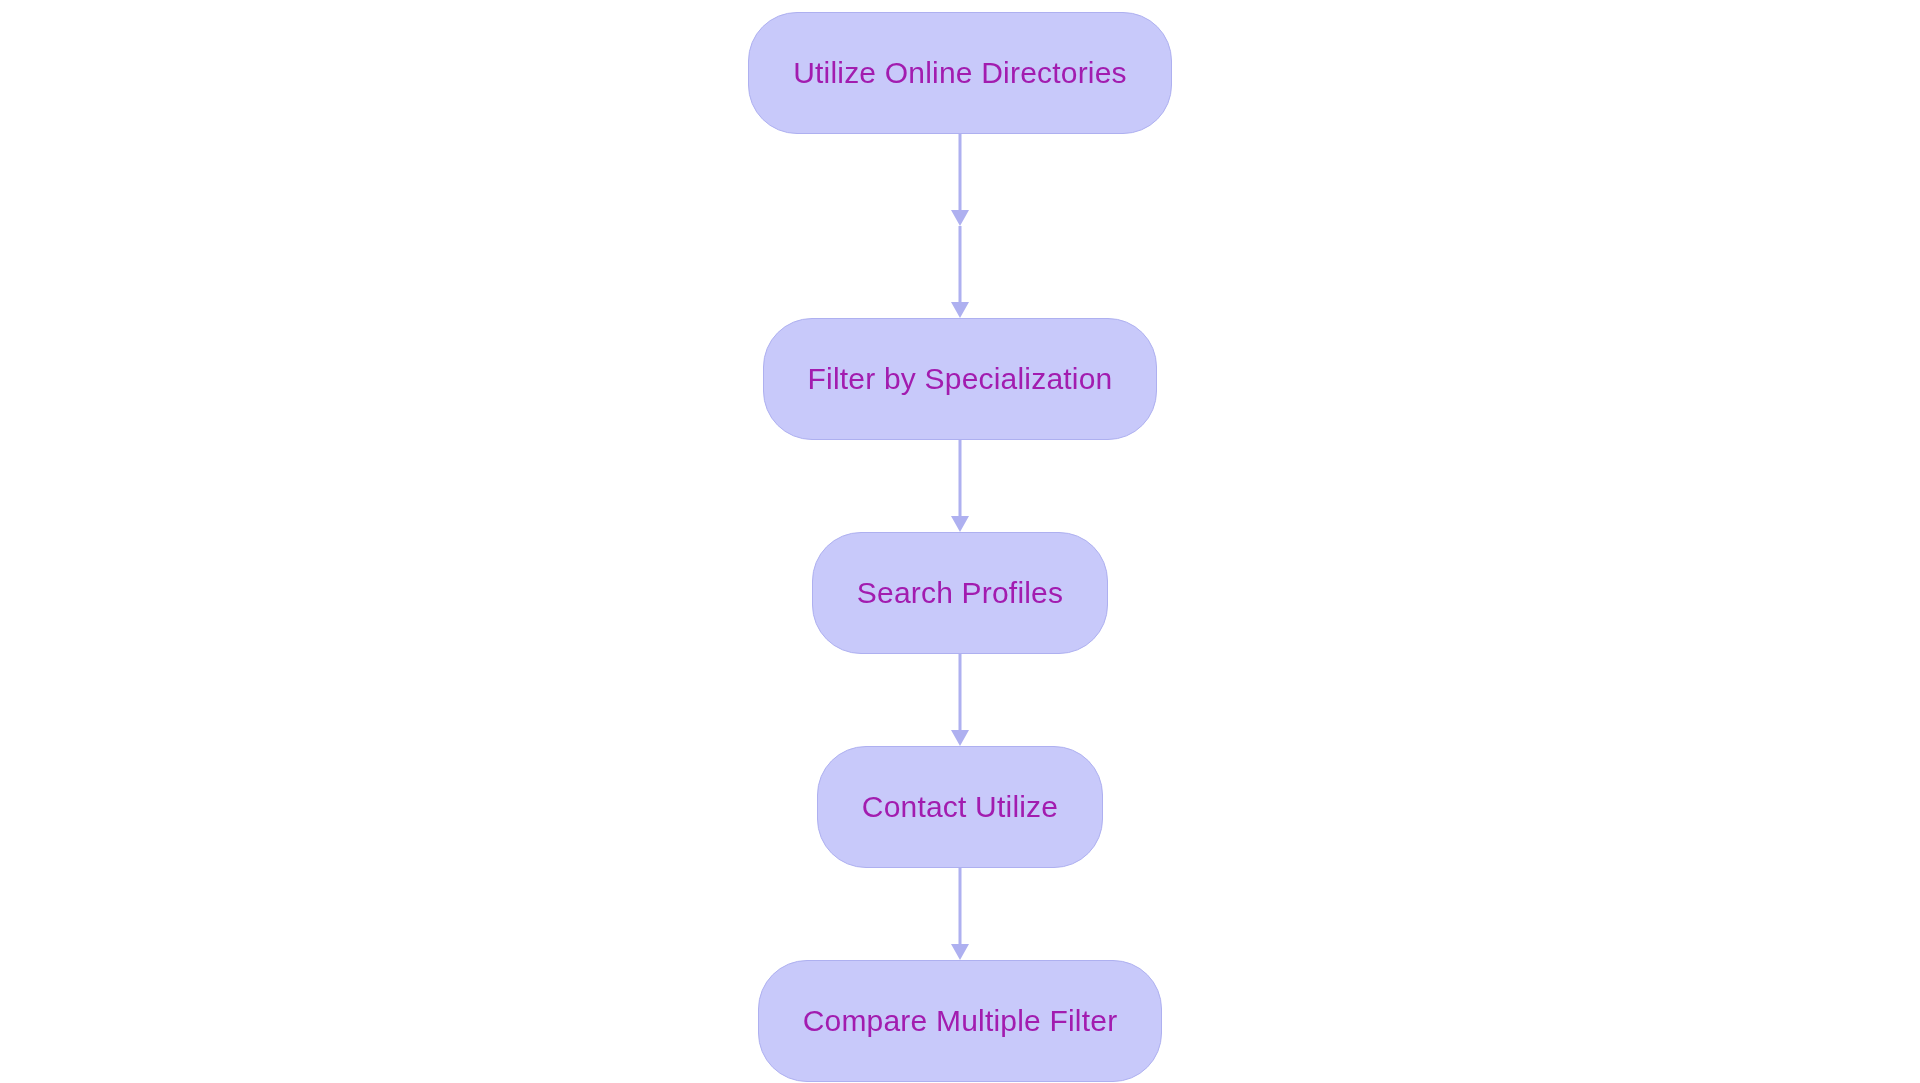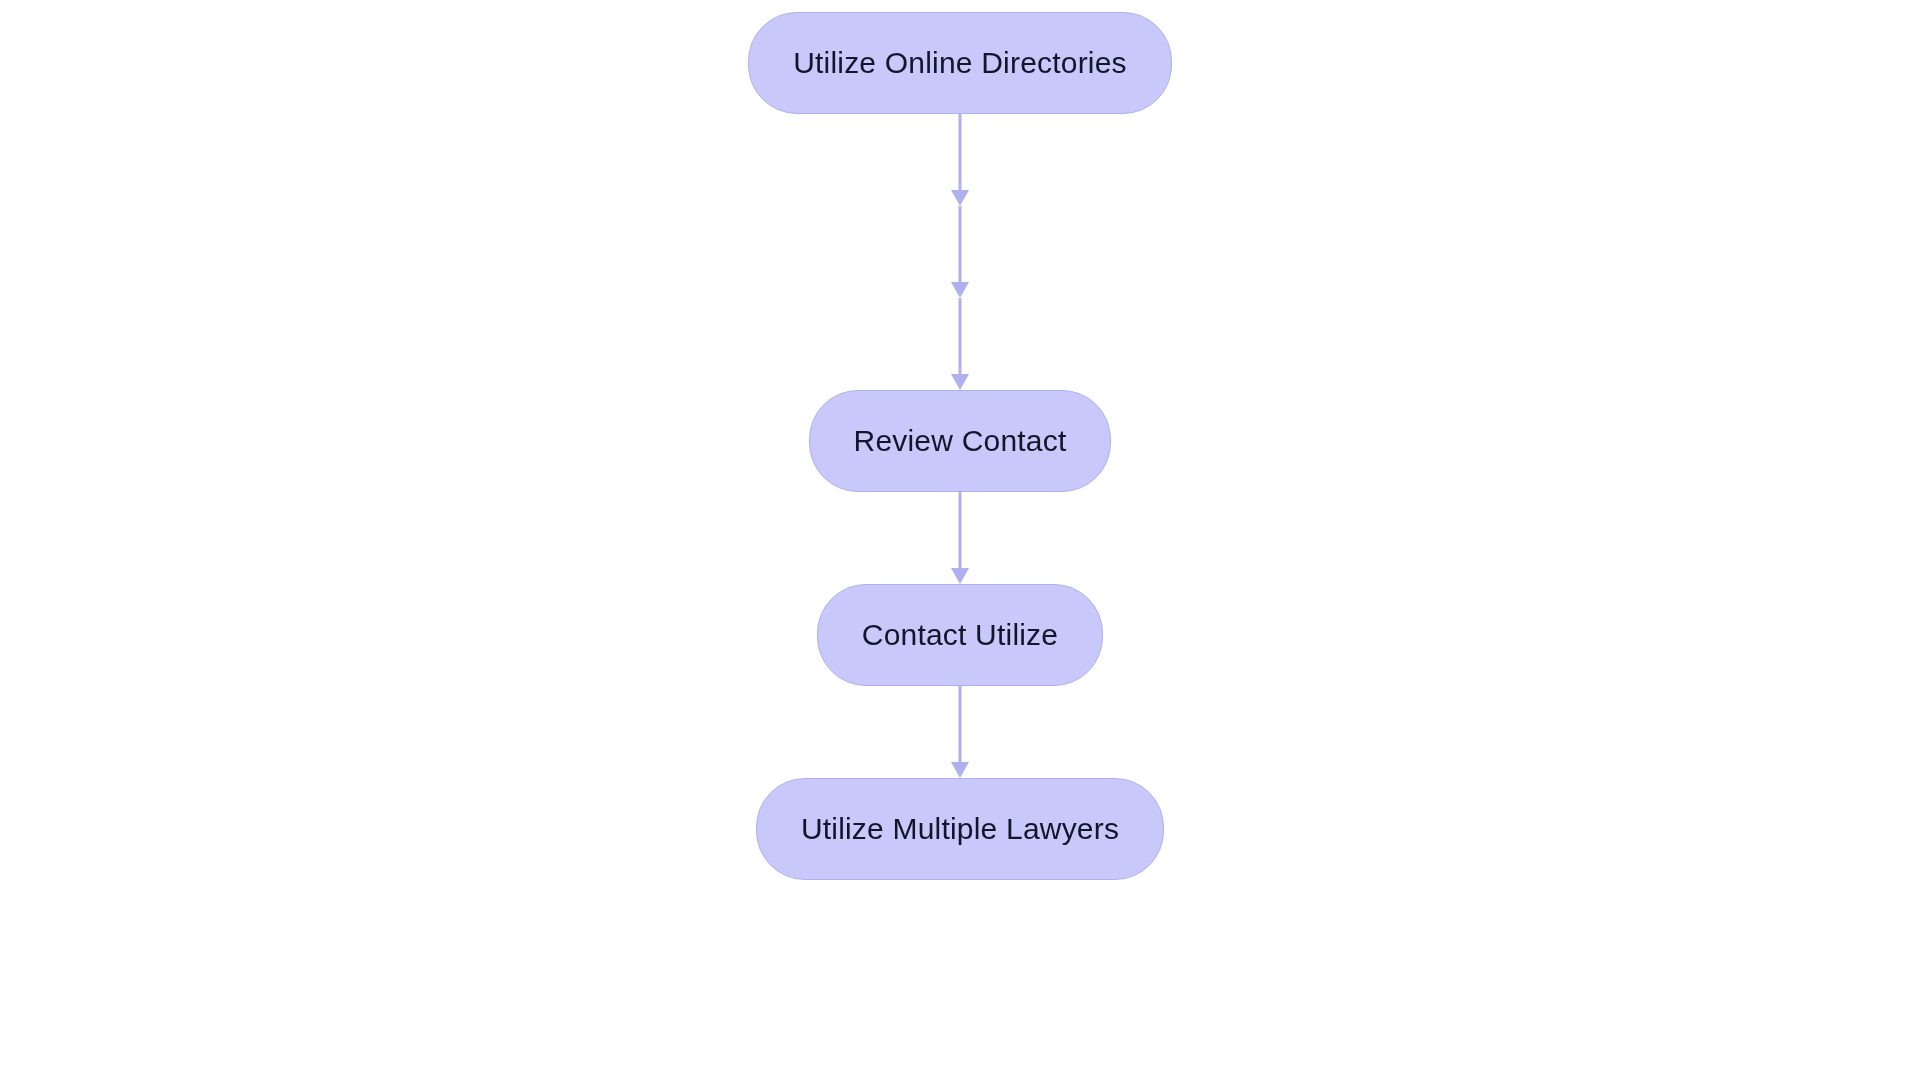--- a/index.html
+++ b/index.html
@@ -30,25 +30,25 @@
     display: flex;
     flex-direction: column;
     align-items: center;
     justify-content: flex-start;
     padding-top: 12px;
     box-sizing: border-box;
   }
 
   .flow-node {
     box-sizing: border-box;
-    height: 102px;
+    height: 122px;
     border-radius: 49px;
     background: #c8c9fa;
     border: 1.6px solid #aeb0f0;
-    color: #0f172a;
+    color: #a21caf;
     display: flex;
     align-items: center;
     justify-content: center;
     font-size: 30px;
     font-weight: 400;
     letter-spacing: 0.2px;
     white-space: nowrap;
     padding: 0 44px;
     font-family: "Liberation Sans", sans-serif;
   }
@@ -96,42 +96,45 @@
       <div class="conn-line"></div>
       <div class="conn-arrowhead"></div>
     </div>
 
 
     <div class="flow-connector">
       <div class="conn-line"></div>
       <div class="conn-arrowhead"></div>
     </div>
 
+    <div class="flow-node">
+      <span>Filter by Specialization</span>
+    </div>
 
     <div class="flow-connector">
       <div class="conn-line"></div>
       <div class="conn-arrowhead"></div>
     </div>
 
     <div class="flow-node">
-      <span>Review Contact</span>
+      <span>Search Profiles</span>
     </div>
 
     <div class="flow-connector">
       <div class="conn-line"></div>
       <div class="conn-arrowhead"></div>
     </div>
 
     <div class="flow-node">
       <span>Contact Utilize</span>
     </div>
 
     <div class="flow-connector">
       <div class="conn-line"></div>
       <div class="conn-arrowhead"></div>
     </div>
 
     <div class="flow-node">
-      <span>Utilize Multiple Lawyers</span>
+      <span>Compare Multiple Filter</span>
     </div>
 
   </div>
 </div>
 
 </body></html>

